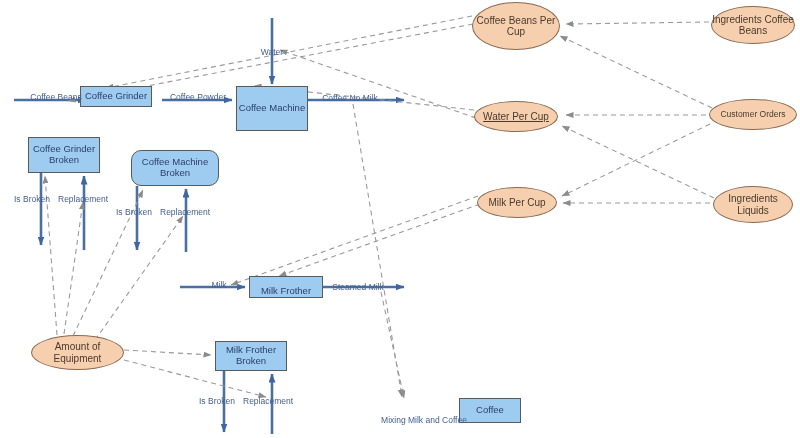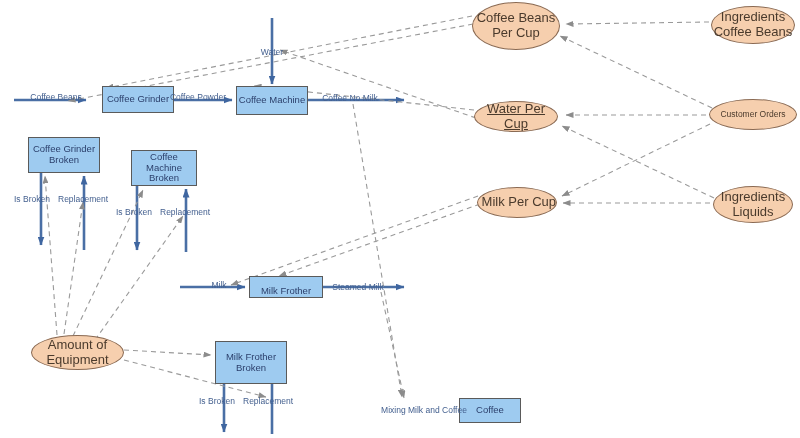--- a/index.html
+++ b/index.html
@@ -8,21 +8,21 @@
     font-family:"Liberation Sans", sans-serif;
     width:800px;height:438px;overflow:hidden;position:relative;
   }
   #canvas{position:absolute;left:0;top:0;width:800px;height:438px;}
   svg#wires{position:absolute;left:0;top:0;width:800px;height:438px;}
   .node{position:absolute;box-sizing:border-box;display:flex;align-items:center;
         justify-content:center;text-align:center;line-height:1.12;}
   .box{background:#9ecbf0;border:1px solid #5a5a5a;color:#2b3f6b;
        font-size:9.5px;}
   .ell{background:#f6cfae;border:1px solid #8a6a53;border-radius:50%;
-       color:#4a3a2c;font-size:13px;}
+       color:#4a3a2c;font-size:10px;}
   .edge-label{position:absolute;color:#44608f;font-size:8.5px;white-space:nowrap;
               background:transparent;}
   .edge-label.ctr{transform:translateX(-50%);}
 </style>
 </head>
 <body>
 
 <div id="canvas">
 
 <svg id="wires" viewBox="0 0 800 438" xmlns="http://www.w3.org/2000/svg">
@@ -67,49 +67,49 @@
     <path d="M381,292 L404,398"></path>
     <path d="M57,335 L45,176"></path>
     <path d="M73,336 L143,190"></path>
     <path d="M124,350 L211,355"></path>
     <path d="M64,334 L83,202"></path>
     <path d="M95,340 L183,216"></path>
     <path d="M124,360 L266,397"></path>
   </g>
 </svg>
 
-<div class="node box" style="left:102px;top:86px;width:72px;height:27px;">
+<div class="node box" style="left:80px;top:86px;width:72px;height:21px;">
   <span>Coffee Grinder</span>
 </div>
-<div class="node box" style="left:236px;top:86px;width:72px;height:29px;">
+<div class="node box" style="left:236px;top:86px;width:72px;height:45px;">
   <span>Coffee Machine</span>
 </div>
 <div class="node box" style="left:28px;top:137px;width:72px;height:36px;">
   <span>Coffee Grinder Broken</span>
 </div>
-<div class="node box" style="left:131px;top:150px;width:66px;height:36px;">
+<div class="node box" style="left:131px;top:150px;width:88px;height:36px;border-radius:10px;">
   <span>Coffee Machine Broken</span>
 </div>
 <div class="node box" style="left:249px;top:276px;width:74px;height:22px;align-items:flex-end;">
   <span>Milk Frother</span>
 </div>
-<div class="node box" style="left:215px;top:341px;width:72px;height:43px;align-items:center;">
+<div class="node box" style="left:215px;top:341px;width:72px;height:30px;align-items:center;">
   <span>Milk Frother Broken</span>
 </div>
 <div class="node box" style="left:459px;top:398px;width:62px;height:25px;">
   <span>Coffee</span>
 </div>
 
 <div class="node ell" style="left:472px;top:2px;width:88px;height:48px;">
   <span>Coffee Beans Per Cup</span>
 </div>
 <div class="node ell" style="left:474px;top:101px;width:84px;height:31px;text-decoration:underline;">
   <span>Water Per Cup</span>
 </div>
-<div class="node ell" style="left:477px;top:187px;width:80px;height:31px;justify-content:flex-end;">
+<div class="node ell" style="left:477px;top:187px;width:80px;height:31px;">
   <span>Milk Per Cup</span>
 </div>
 <div class="node ell" style="left:711px;top:6px;width:84px;height:38px;">
   <span>Ingredients Coffee Beans</span>
 </div>
 <div class="node ell" style="left:709px;top:99px;width:88px;height:31px;font-size:8.5px;">
   <span>Customer Orders</span>
 </div>
 <div class="node ell" style="left:713px;top:186px;width:80px;height:37px;">
   <span>Ingredients Liquids</span>
@@ -117,21 +117,21 @@
 <div class="node ell" style="left:31px;top:335px;width:93px;height:35px;">
   <span>Amount of Equipment</span>
 </div>
 
 <div class="edge-label ctr" style="left:56px;top:92px;">Coffee Beans</div>
 <div class="edge-label ctr" style="left:198px;top:92px;">Coffee Powder</div>
 <div class="edge-label ctr" style="left:272px;top:47px;">Water</div>
 <div class="edge-label ctr" style="left:350px;top:93px;text-align:right;">Coffee No Milk</div>
 <div class="edge-label ctr" style="left:219px;top:280px;">Milk</div>
 <div class="edge-label ctr" style="left:358px;top:282px;">Steamed Milk</div>
-<div class="edge-label ctr" style="left:424px;top:405px;">Mixing Milk and Coffee</div>
+<div class="edge-label ctr" style="left:424px;top:415px;">Mixing Milk and Coffee</div>
 <div class="edge-label" style="left:14px;top:194px;">Is Broken</div>
 <div class="edge-label" style="left:58px;top:194px;">Replacement</div>
 <div class="edge-label" style="left:116px;top:207px;">Is Broken</div>
 <div class="edge-label" style="left:160px;top:207px;">Replacement</div>
 <div class="edge-label" style="left:199px;top:396px;">Is Broken</div>
 <div class="edge-label" style="left:243px;top:396px;">Replacement</div>
 
 </div>
 
 </body></html>

